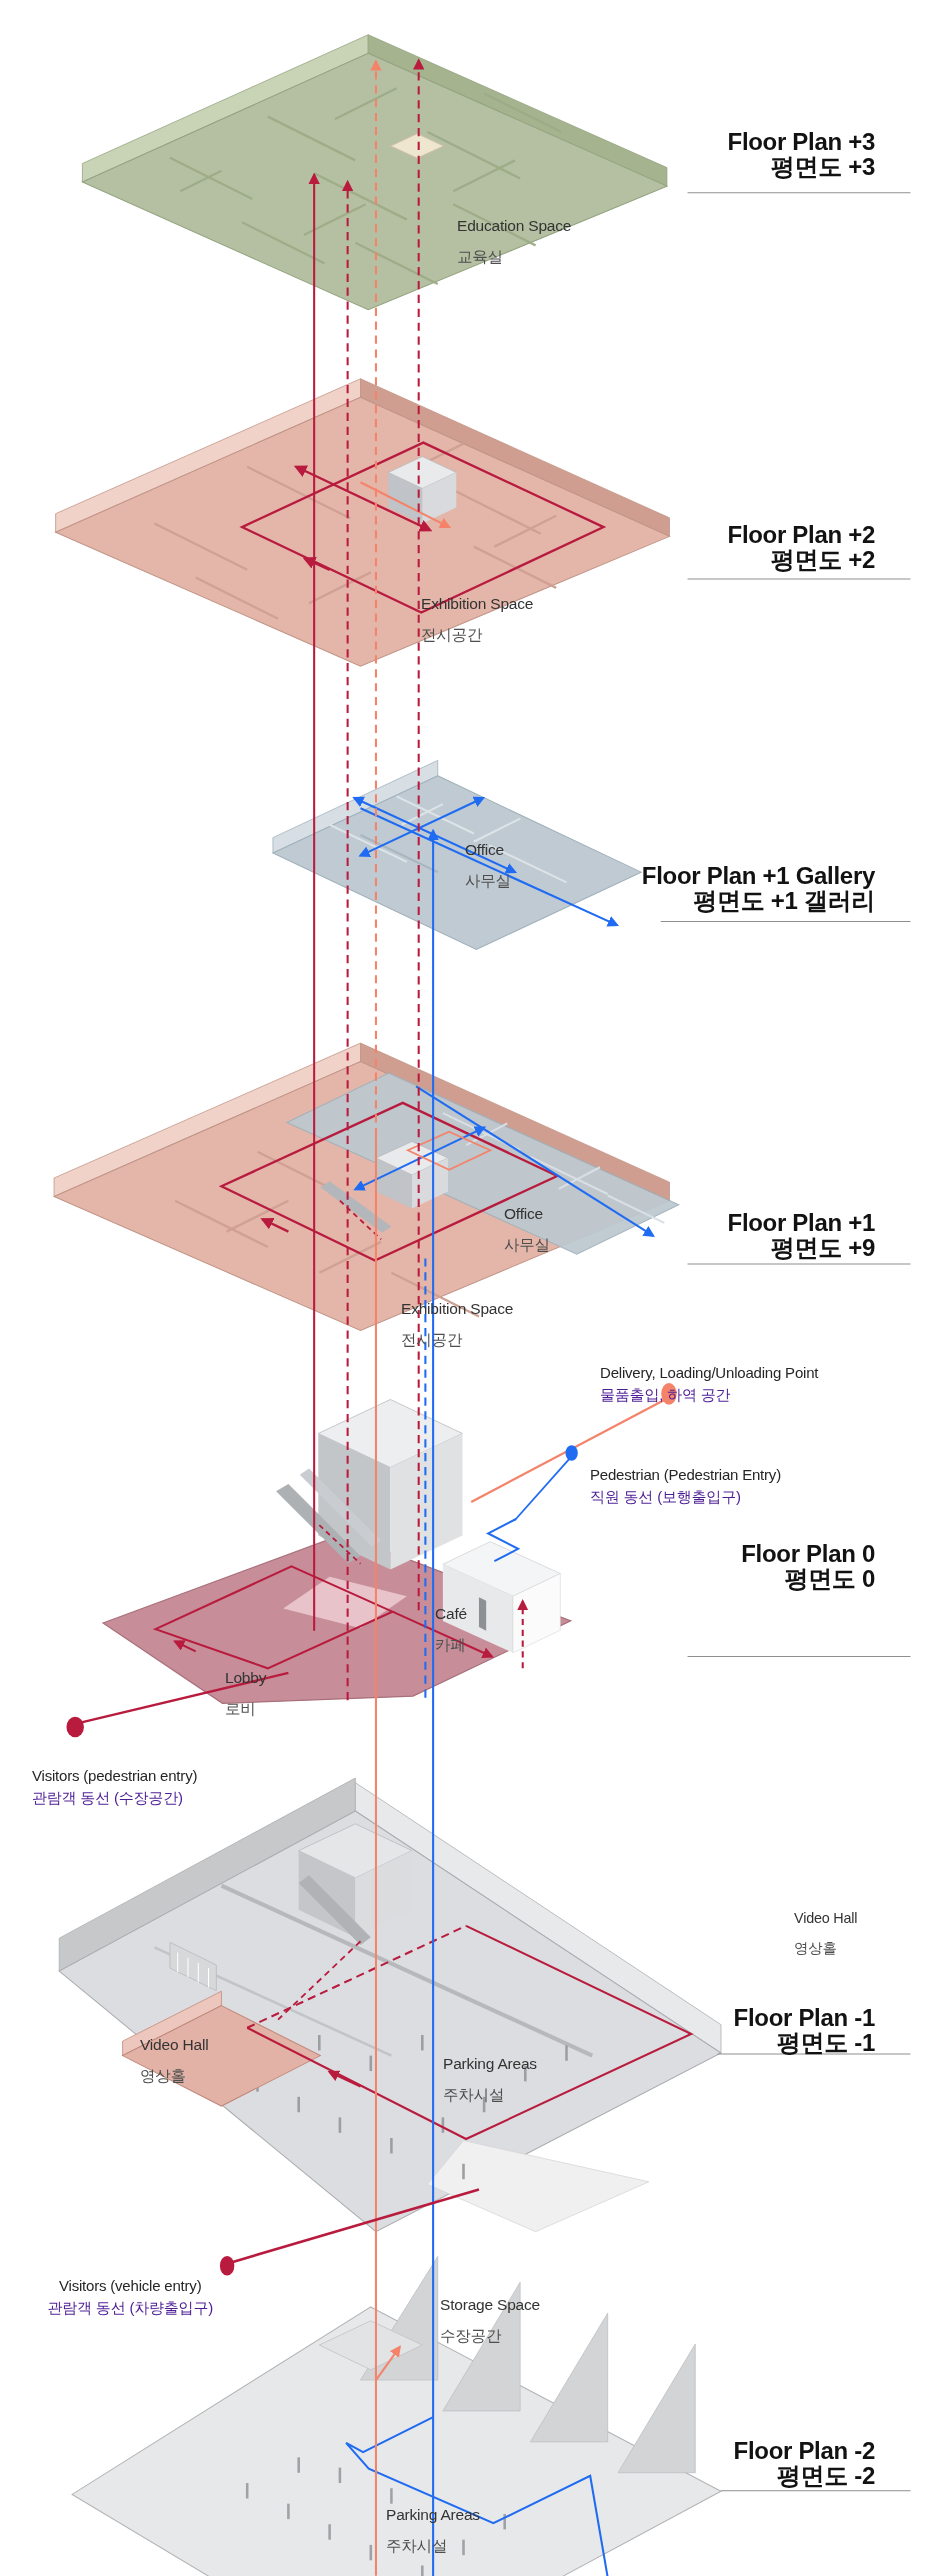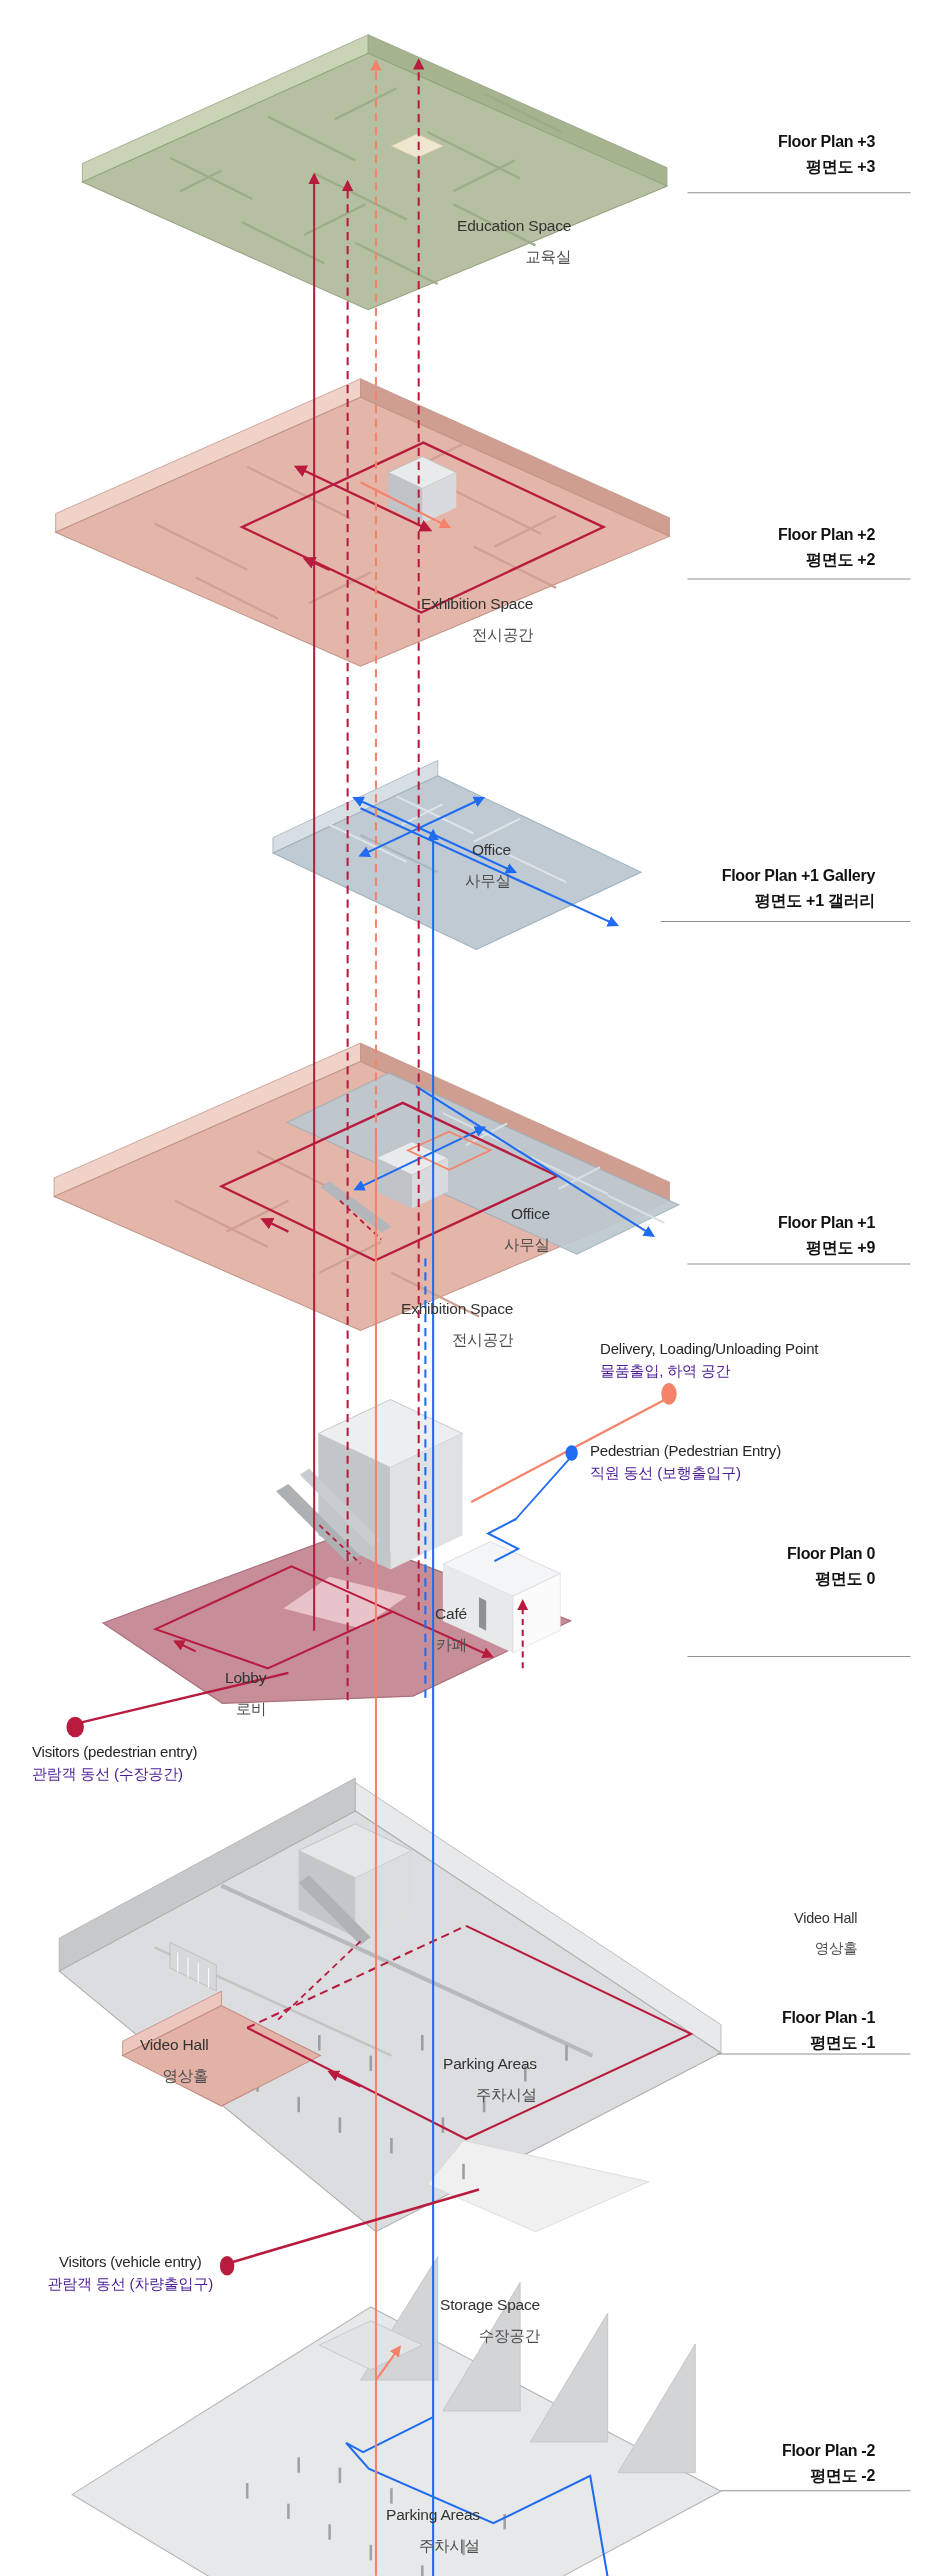--- a/index.html
+++ b/index.html
@@ -1,25 +1,25 @@
 <!DOCTYPE html>
 <html style="font-size:8.2px"><head>
 <meta charset="utf-8">
 <style>
   html,body{margin:0;padding:0;background:#ffffff;}
   body{font-family:"Liberation Sans", sans-serif;}
   .canvas{position:relative;width:927px;height:2851px;background:#fff;overflow:hidden;}
   svg.gfx{position:absolute;left:0;top:0;}
   .floor-label{position:absolute;right:52px;text-align:right;font-weight:bold;color:#121212;
-               font-size:16px;line-height:25px;letter-spacing:-0.3px;}
-  .room{position:absolute;font-size:15.5px;line-height:23px;letter-spacing:-0.2px;text-align:right;}
+               font-size:24px;line-height:25px;letter-spacing:-0.3px;}
+  .room{position:absolute;font-size:15.5px;line-height:23px;letter-spacing:-0.2px;}
   .room .en{color:#333333;}
   .room .ko{color:#4e4e4e;margin-top:8px;}
   .room.small{font-size:14.4px;line-height:21.6px;}
-  .anno{position:absolute;font-size:15px;line-height:21.6px;letter-spacing:-0.2px;}
+  .anno{position:absolute;font-size:15px;line-height:21.6px;letter-spacing:-0.2px;margin-top:24px;}
   .anno .en{color:#262626;}
   .anno .ko{color:#4c1d95;}
   .anno.right{text-align:center;}
 </style>
 </head>
 <body>
 
 <div class="canvas">
 
 <svg class="gfx" width="927" height="2851" viewBox="0 0 1800 5533">

